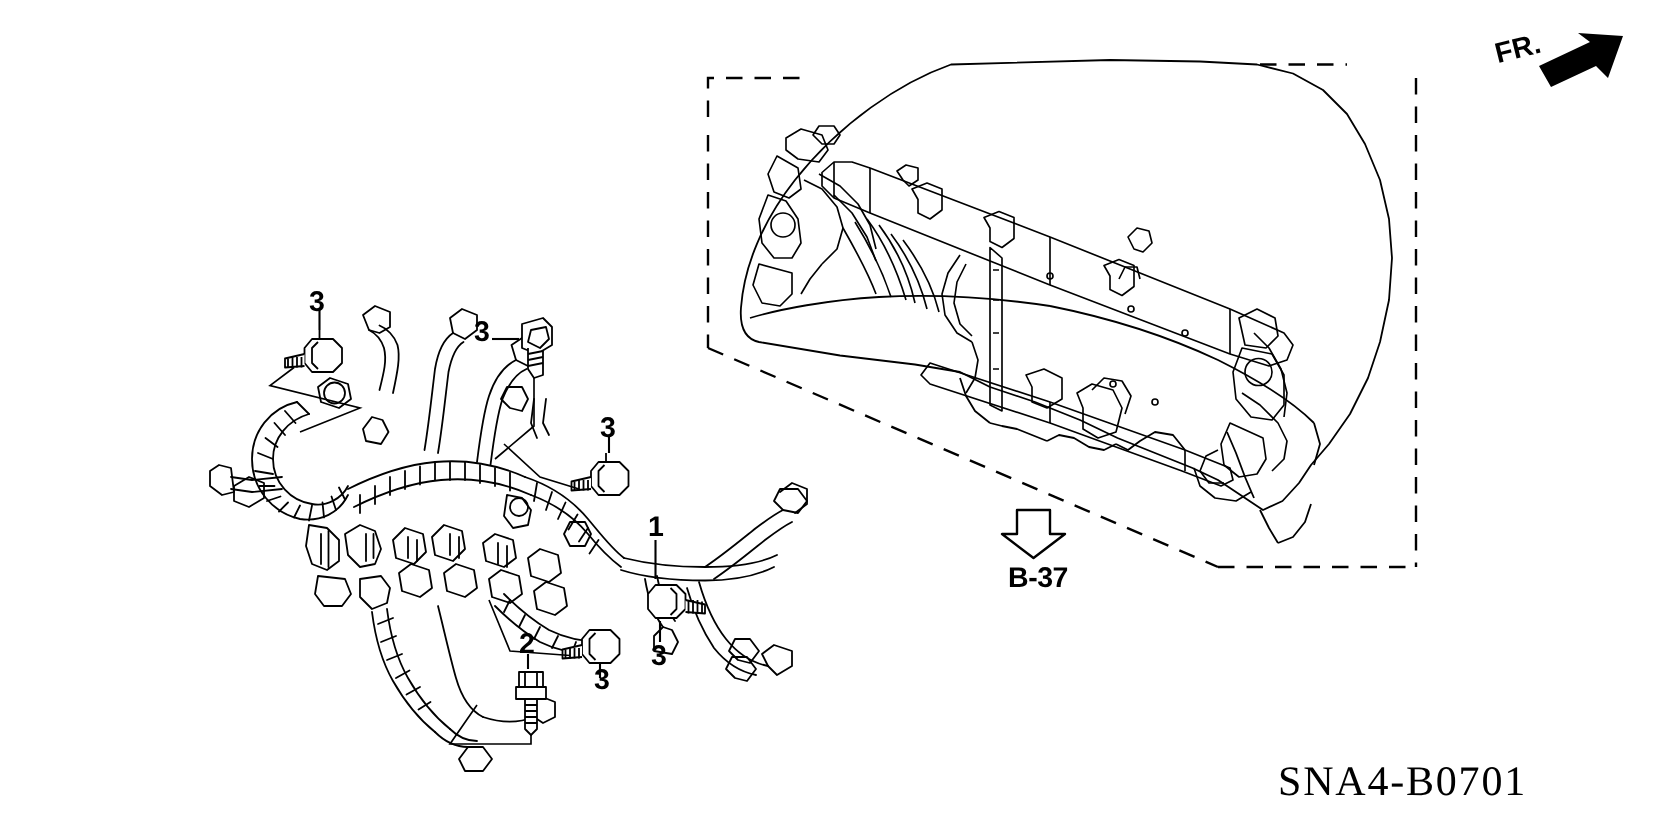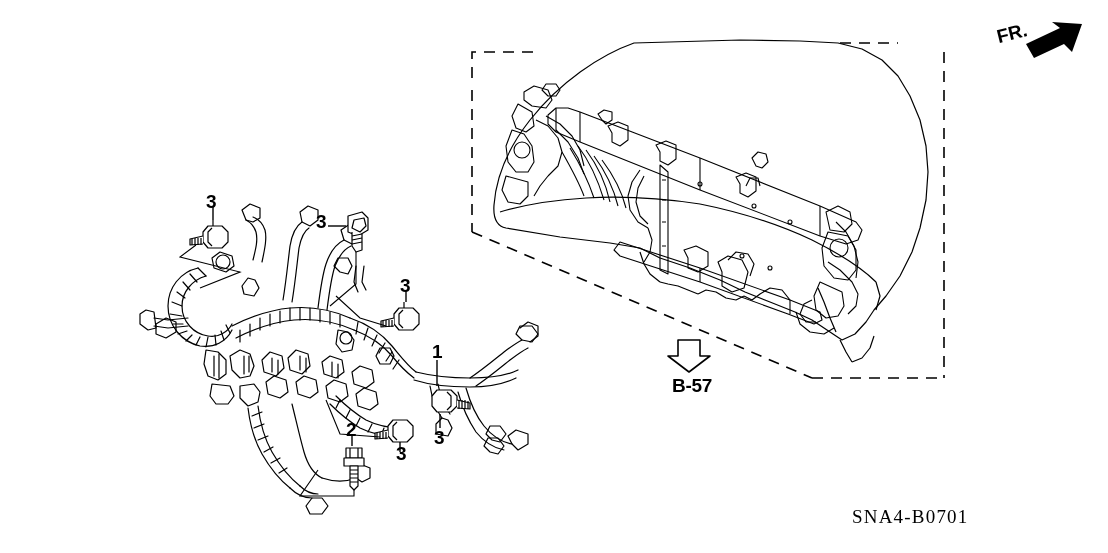--- a/index.html
+++ b/index.html
@@ -46,21 +46,21 @@
     font-family: "Liberation Sans", sans-serif;
     font-weight: bold;
     font-size: 19px;
     color: #000000;
     transform: rotate(-14deg);
     transform-origin: left bottom;
   }
   .part-number {
     position: absolute;
     font-family: "Liberation Serif", serif;
-    font-size: 19px;
+    font-size: 28px;
     letter-spacing: 1.2px;
     color: #000000;
   }
 </style>
 </head>
 <body>
 
 <div id="page">
 
   <svg id="diagram-svg" viewBox="0 0 1108 553">
@@ -351,19 +351,19 @@
   <div class="callout" style="left:400px; top:276px;">3</div>
 
   <div class="callout" style="left:432px; top:342px;">1</div>
 
   <div class="callout" style="left:346px; top:420px;">2</div>
 
   <div class="callout" style="left:396px; top:444px;">3</div>
 
   <div class="callout" style="left:434px; top:428px;">3</div>
 
-  <div class="section-ref" style="left:672px; top:375px;">B-57</div>
+  <div class="section-ref" style="left:672px; top:375px;">B-37</div>
 
   <div class="front-label" style="left:1000px; top:26px;">FR.</div>
 
   <div class="part-number" style="left:852px; top:506px;">SNA4-B0701</div>
 
 </div>
 
 </body></html>

